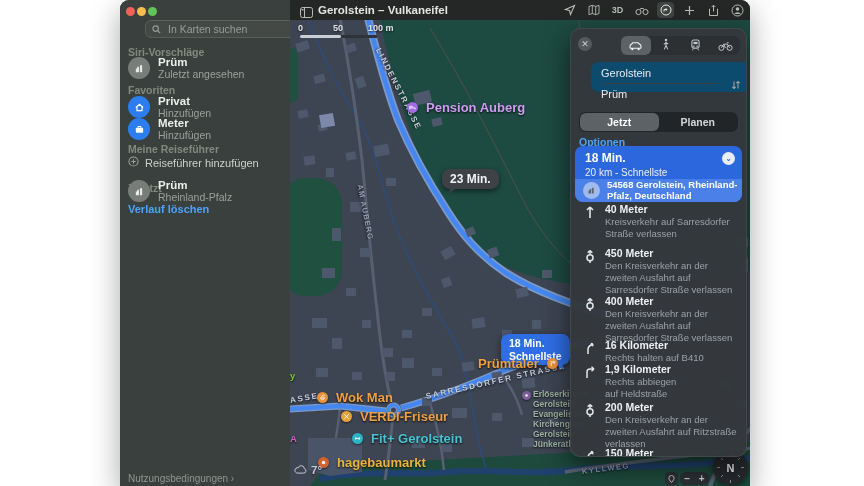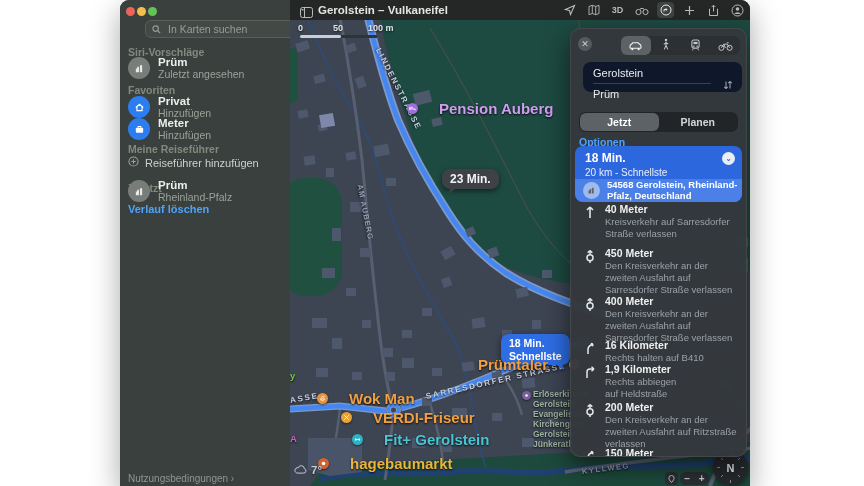--- a/index.html
+++ b/index.html
@@ -32,22 +32,22 @@
   .tb-icons{position:absolute;right:4px;top:0;height:20px;display:flex;align-items:center;gap:7px;}
   .tb-ic{width:17px;height:16px;display:flex;align-items:center;justify-content:center;color:#b7bbb6;
     font-size:9px;font-weight:700;border-radius:4px;}
   .tb-ic.active{background:#3e4240;color:#e8eae6;}
   .tb-sidebtn{position:absolute;left:10px;top:4px;}
   
   .map{position:absolute;left:170px;top:20px;width:460px;height:466px;background:#3d4452;overflow:hidden;}
   .maplabel{position:absolute;color:#c6cedc;font-size:8px;font-weight:700;letter-spacing:1.8px;
     white-space:nowrap;text-shadow:0 1px 2px rgba(0,0,0,.75);}
   .minor{color:#98a1b2;font-size:7.5px;letter-spacing:1.2px;}
-  .poi{position:absolute;display:flex;align-items:center;gap:21px;white-space:nowrap;
-    font-size:15px;font-weight:700;text-shadow:0 1px 2px rgba(0,0,0,.85);}
+  .poi{position:absolute;display:flex;align-items:center;gap:8px;white-space:nowrap;
+    font-size:13px;font-weight:700;text-shadow:0 1px 2px rgba(0,0,0,.85);}
   .dot{width:11px;height:11px;border-radius:50%;display:flex;align-items:center;justify-content:center;
     box-shadow:0 1px 2px rgba(0,0,0,.5);flex:0 0 auto;}
   .badge23{position:absolute;left:152px;top:149px;background:#3e4246;color:#f2f3f5;font-size:12px;
     font-weight:700;padding:3px 8px;border-radius:8px;box-shadow:0 2px 5px rgba(0,0,0,.5);}
   .badge23:after{content:"";position:absolute;left:8px;bottom:-5px;border:5px solid transparent;
     border-top-color:#3e4246;border-left-color:#3e4246;transform:skewX(-18deg);}
   .badge18{position:absolute;left:211px;top:314px;background:#2f6de5;color:#fff;font-size:10.5px;
     font-weight:700;line-height:12.5px;padding:3px 8px;border-radius:8px;box-shadow:0 2px 6px rgba(0,0,0,.5);}
   .badge18:after{content:"";position:absolute;right:8px;bottom:-5px;border:5px solid transparent;
     border-top-color:#2f6de5;border-right-color:#2f6de5;transform:skewX(18deg);}
@@ -68,21 +68,21 @@
   .cutlbl{position:absolute;font-size:9.5px;font-weight:700;text-shadow:0 1px 2px rgba(0,0,0,.8);}
   
   .panel{position:absolute;left:450px;top:28px;width:175px;height:427px;background:rgba(52,56,60,.97);
     border-radius:10px;box-shadow:0 10px 26px rgba(0,0,0,.55);overflow:hidden;border:0.5px solid rgba(255,255,255,.08);}
   .close{position:absolute;left:7px;top:8px;width:14px;height:14px;border-radius:50%;background:#55595d;
     color:#caced2;font-size:9px;font-weight:700;display:flex;align-items:center;justify-content:center;line-height:1;}
   .modes{position:absolute;left:50px;top:7px;width:119px;height:19px;background:#2c3033;border-radius:7px;
     display:flex;}
   .mode{flex:1;display:flex;align-items:center;justify-content:center;border-radius:6px;color:#c3c7cb;}
   .mode.active{background:#5d6266;color:#f2f4f5;}
-  .fields{position:absolute;left:12px;top:33px;width:159px;height:30px;background:#0f172a;border-radius:8px;}
+  .fields{position:absolute;left:20px;top:33px;width:159px;height:30px;background:#0c4a6e;border-radius:8px;}
   .fieldrow{position:absolute;left:10px;width:118px;height:21px;display:flex;align-items:center;
     color:#e9ebed;font-size:11px;}
   .fielddiv{position:absolute;left:10px;top:21px;width:118px;height:1px;background:#3c4045;}
   .swap{position:absolute;right:9px;top:15px;color:#9aa0a6;}
   .whentabs{position:absolute;left:8px;top:83px;width:159px;height:20px;background:#222528;border-radius:7px;display:flex;padding:1px;box-sizing:border-box;}
   .whentab{flex:1;display:flex;align-items:center;justify-content:center;font-size:10.5px;font-weight:700;
     color:#d4d7da;border-radius:6px;}
   .whentab.active{background:#5d6266;color:#fff;}
   .options{position:absolute;left:8px;top:107px;color:#4da2ff;font-size:10.5px;font-weight:700;}
   .card{position:absolute;left:4px;top:117px;width:167px;height:56px;background:#2d67de;border-radius:8px;}

